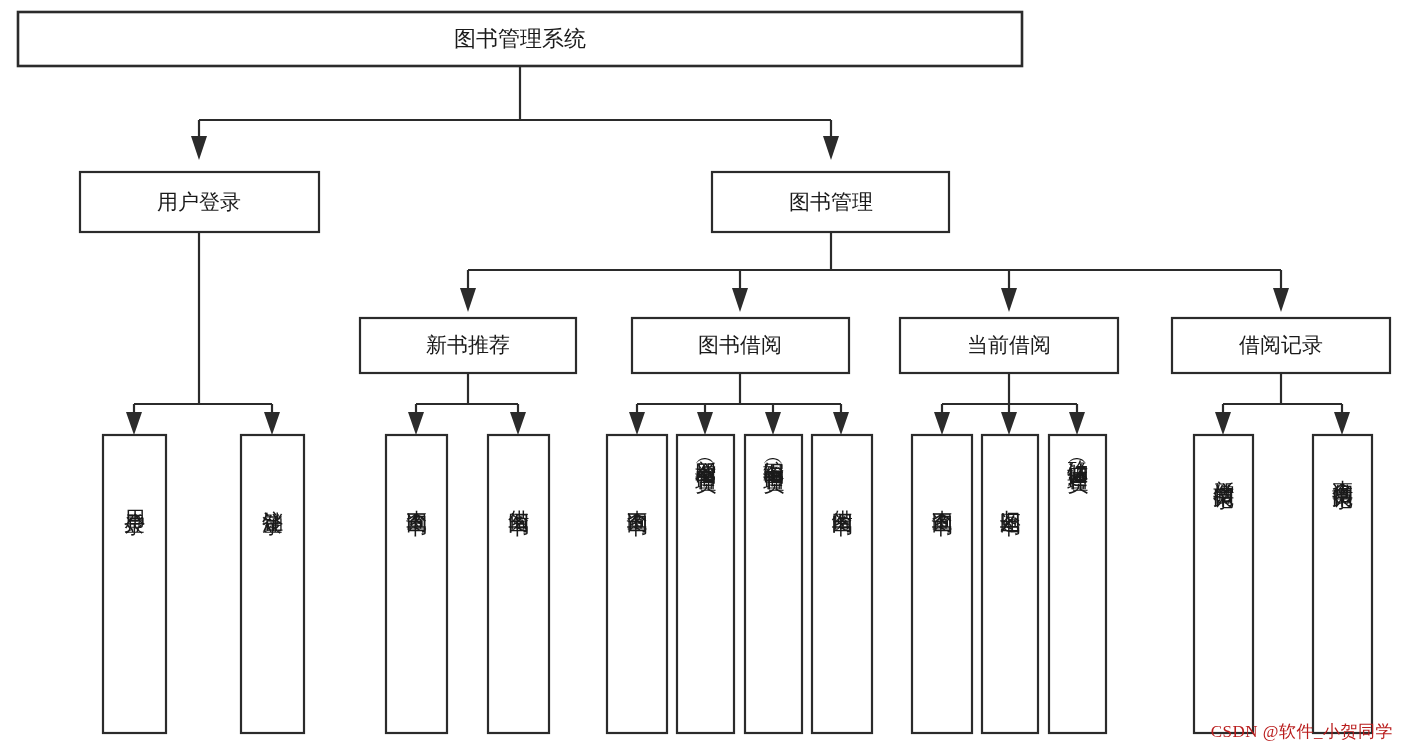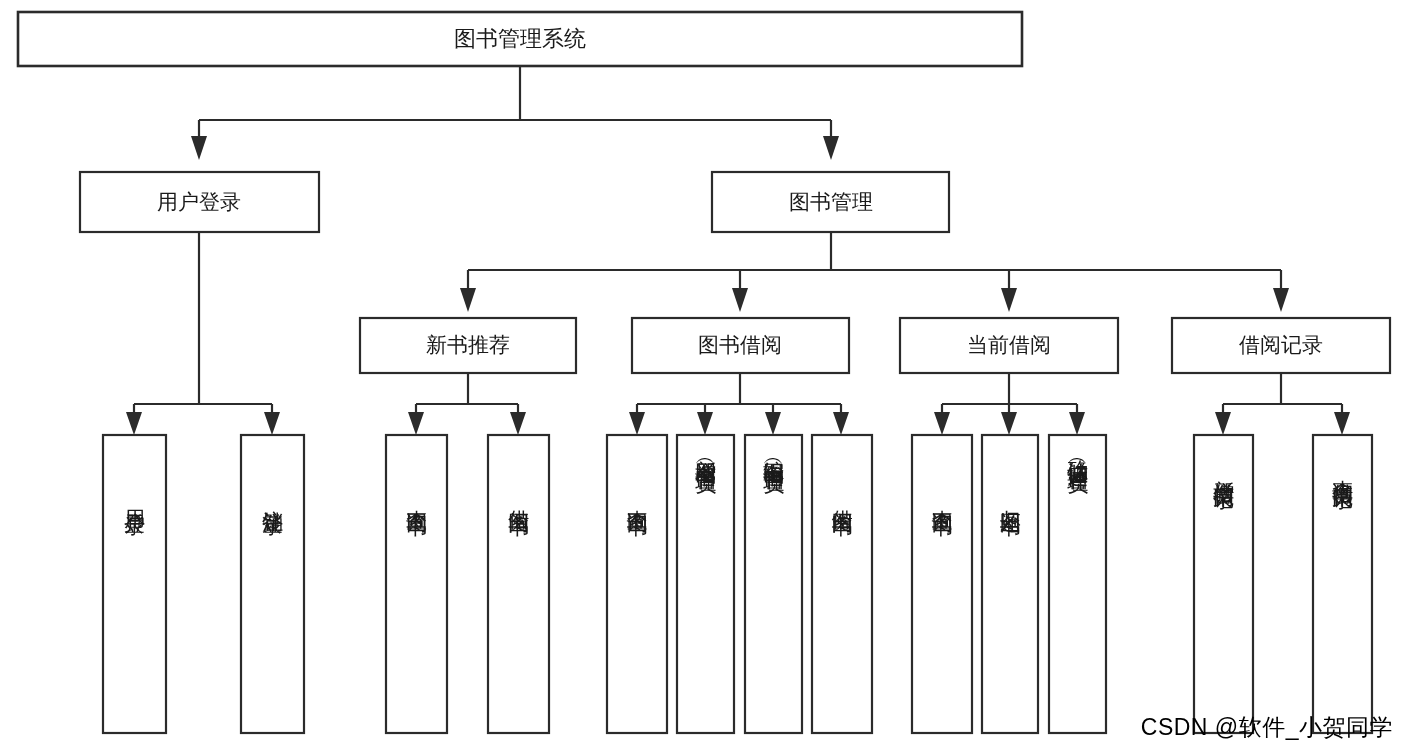--- a/index.html
+++ b/index.html
@@ -76,23 +76,23 @@
     font-size: 21px;
     line-height: 1.08;
     letter-spacing: 2px;
     color: #1a1a1a;
     white-space: nowrap;
   }
   .watermark {
     position: absolute;
     right: 12px;
     bottom: 4px;
-    font-family: Liberation Sans, sans-serif;
-    font-size: 23px;
-    color: #000000;
+    font-family: Liberation Serif, serif;
+    font-size: 17px;
+    color: #b91c1c;
     letter-spacing: 0.5px;
     user-select: none;
   }
 </style>
 </head>
 <body>
 
 <div id="diagram-root">
 
   <svg class="diagram-canvas" viewBox="0 0 1405 747" xmlns="http://www.w3.org/2000/svg">

